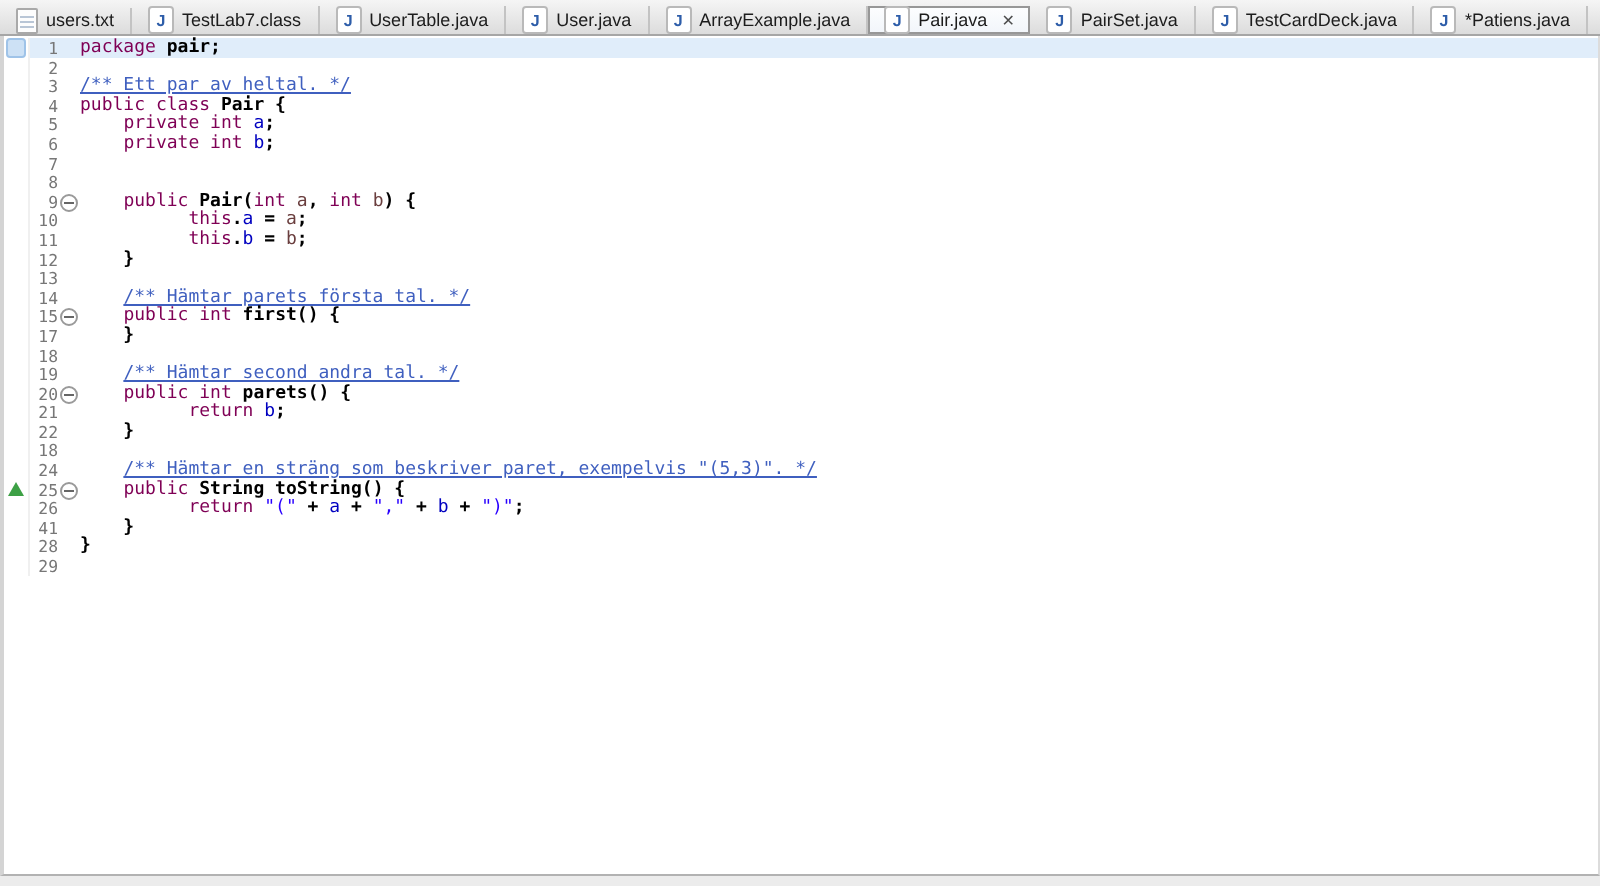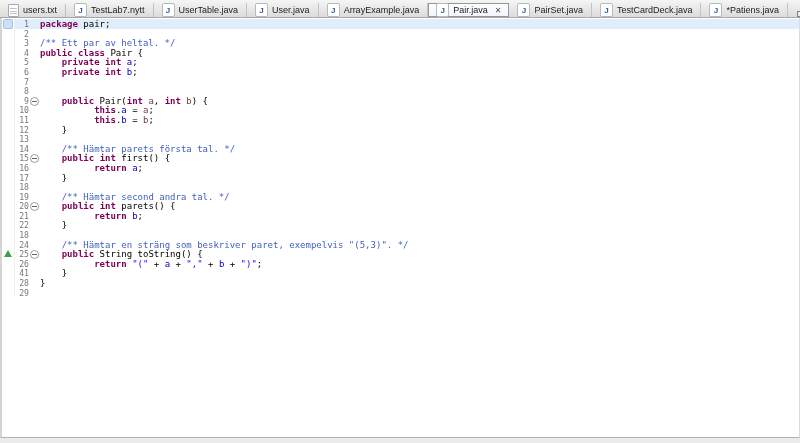--- a/index.html
+++ b/index.html
@@ -30,40 +30,40 @@
   .fold{width:11px;flex:none;position:relative;}
   .code{flex:1;white-space:pre;color:#000;}
   .row.hl .num,.row.hl .fold,.row.hl .code{background:#e0edfa;}
   .edm{position:absolute;left:1px;top:0px;width:8px;height:8px;background:#cde1f5;border:1px solid #9fc3e8;border-radius:2px;}
   .ov{position:absolute;left:2px;top:1px;width:0;height:0;border-left:4px solid transparent;
       border-right:4px solid transparent;border-bottom:7px solid #3da045;}
   .fc{position:absolute;left:1px;top:1px;width:7px;height:7px;border:1px solid #9a9a9a;border-radius:50%;background:#fff;}
   .fc::after{content:"";position:absolute;left:1px;right:1px;top:3px;height:1px;background:#666;}
 
   
-  .tok-kw{color:#7f0055;font-weight:bold;}
-  .tok-doc{color:#3f5fbf;}
+  .tok-kw{color:#7f0055;font-weight:normal;}
+  .tok-doc{color:#3f5fbf;text-decoration:underline;}
   .tok-str{color:#2a00ff;}
   .tok-field{color:#0000c0;}
   .tok-param{color:#6a3e3e;}
-  .tok-plain{color:#000;}
+  .tok-plain{color:#000;font-weight:bold;}
 </style>
 </head>
 <body>
 
 <div class="window">
   <div class="tabbar">
 
     <div class="tab">
         <span class="ticon"></span>
         <span class="lbl">users.txt</span>
       </div>
       <div class="tab">
         <span class="jicon">J</span>
-        <span class="lbl">TestLab7.nytt</span>
+        <span class="lbl">TestLab7.class</span>
       </div>
       <div class="tab">
         <span class="jicon">J</span>
         <span class="lbl">UserTable.java</span>
       </div>
       <div class="tab">
         <span class="jicon">J</span>
         <span class="lbl">User.java</span>
       </div>
       <div class="tab">
@@ -185,26 +185,20 @@
       <div class="row">
         <span class="ann"></span>
         <span class="num">15</span>
         <span class="fold">
           <span class="fc"></span>
         </span>
         <span class="code"><span class="tok-plain">    </span><span class="tok-kw">public</span><span class="tok-plain"> </span><span class="tok-kw">int</span><span class="tok-plain"> first() {</span></span>
       </div>
       <div class="row">
         <span class="ann"></span>
-        <span class="num">16</span>
-        <span class="fold"></span>
-        <span class="code"><span class="tok-plain">          </span><span class="tok-kw">return</span><span class="tok-plain"> </span><span class="tok-field">a</span><span class="tok-plain">;</span></span>
-      </div>
-      <div class="row">
-        <span class="ann"></span>
         <span class="num">17</span>
         <span class="fold"></span>
         <span class="code"><span class="tok-plain">    }</span></span>
       </div>
       <div class="row">
         <span class="ann"></span>
         <span class="num">18</span>
         <span class="fold"></span>
         <span class="code"></span>
       </div>

